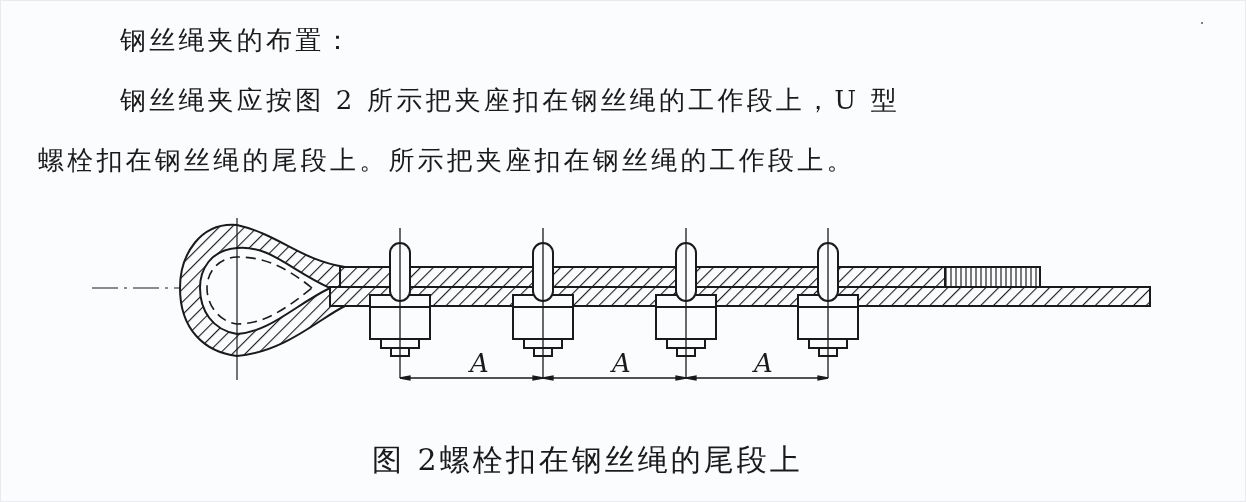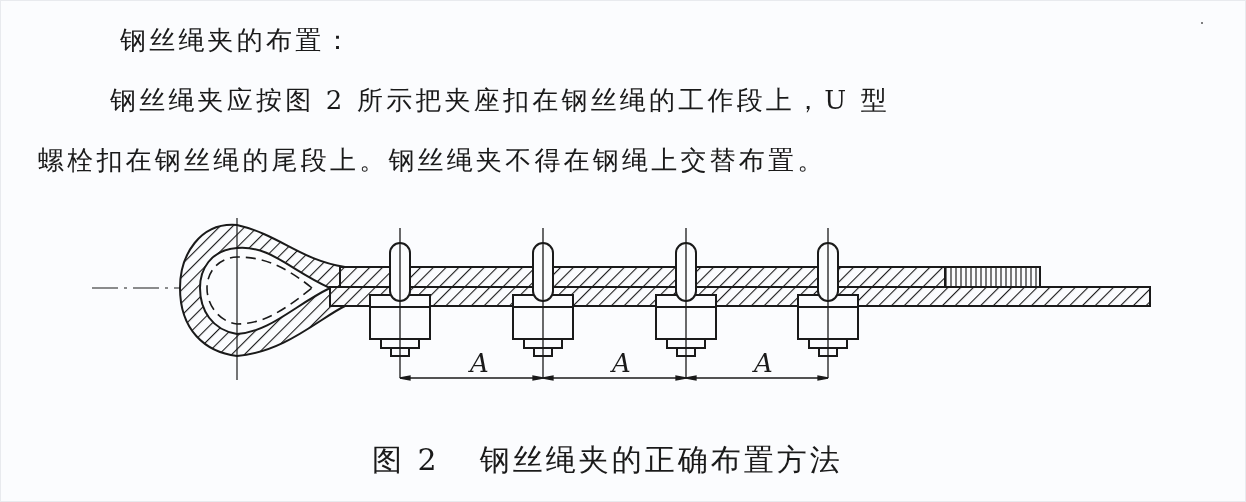--- a/index.html
+++ b/index.html
@@ -8,42 +8,42 @@
     position: relative; overflow: hidden;
     font-family: "DejaVu Serif", "Liberation Serif", serif;
     color: #1a1a1a;
   }
   .frame { position: absolute; left: 0; top: 0; width: 1244px; height: 500px; border: 1px solid #e8eaee; }
   .line {
     position: absolute; white-space: nowrap; font-size: 26px; letter-spacing: 3.2px;
     line-height: 44px;
   }
   #l1 { left: 120px; top: 18px; }
-  #l2 { left: 110px; top: 78px; }
+  #l2 { left: 120px; top: 78px; }
   #l3 { left: 38px; top: 138px; }
   .dot { position: absolute; left: 1201px; top: 22px; width: 2px; height: 2px; background: #555; border-radius: 50%; }
   .figure { position: absolute; left: 0; top: 210px; width: 1246px; height: 190px; }
   .caption {
     position: absolute; top: 440px; left: 372px; font-size: 30px; white-space: nowrap;
     letter-spacing: 3px; line-height: 40px;
   }
-  .caption .num { margin-right: 40px; }
+  .caption .num { }
   .dim-label {
     font-family: "DejaVu Serif", serif; font-style: italic; font-size: 26px; fill: #1a1a1a;
   }
 </style>
 </head>
 <body>
 
 <div class="frame"></div>
 <div class="dot"></div>
 
 <div id="l1" class="line">钢丝绳夹的布置：</div>
 <div id="l2" class="line">钢丝绳夹应按图 2 所示把夹座扣在钢丝绳的工作段上，U 型</div>
-<div id="l3" class="line">螺栓扣在钢丝绳的尾段上。钢丝绳夹不得在钢绳上交替布置。</div>
+<div id="l3" class="line">螺栓扣在钢丝绳的尾段上。所示把夹座扣在钢丝绳的工作段上。</div>
 
 <svg class="figure" viewBox="0 210 1246 190" width="1246" height="190" xmlns="http://www.w3.org/2000/svg">
   <defs>
     <pattern id="hatch" patternUnits="userSpaceOnUse" width="9" height="9" patternTransform="rotate(45)">
       <rect width="9" height="9" fill="#fbfcfe"></rect>
       <line x1="0" y1="0" x2="0" y2="9" stroke="#1a1a1a" stroke-width="2.2"></line>
     </pattern>
     <pattern id="vhatch" patternUnits="userSpaceOnUse" width="5" height="10">
       <rect width="5" height="10" fill="#fbfcfe"></rect>
       <line x1="1" y1="0" x2="1" y2="10" stroke="#333" stroke-width="1.3"></line>
@@ -111,14 +111,14 @@
     <polygon points="686,378 676,376 676,380"></polygon>
     <polygon points="686,378 696,376 696,380"></polygon>
     <polygon points="828,378 818,376 818,380"></polygon>
   </g>
   <text class="dim-label" x="470" y="372">A</text>
   <text class="dim-label" x="612" y="372">A</text>
   <text class="dim-label" x="754" y="372">A</text>
 </svg>
 
 <div class="caption">
-  <span class="num">图 2</span><span>钢丝绳夹的正确布置方法</span>
+  <span class="num">图 2</span><span>螺栓扣在钢丝绳的尾段上</span>
 </div>
 
 </body></html>

